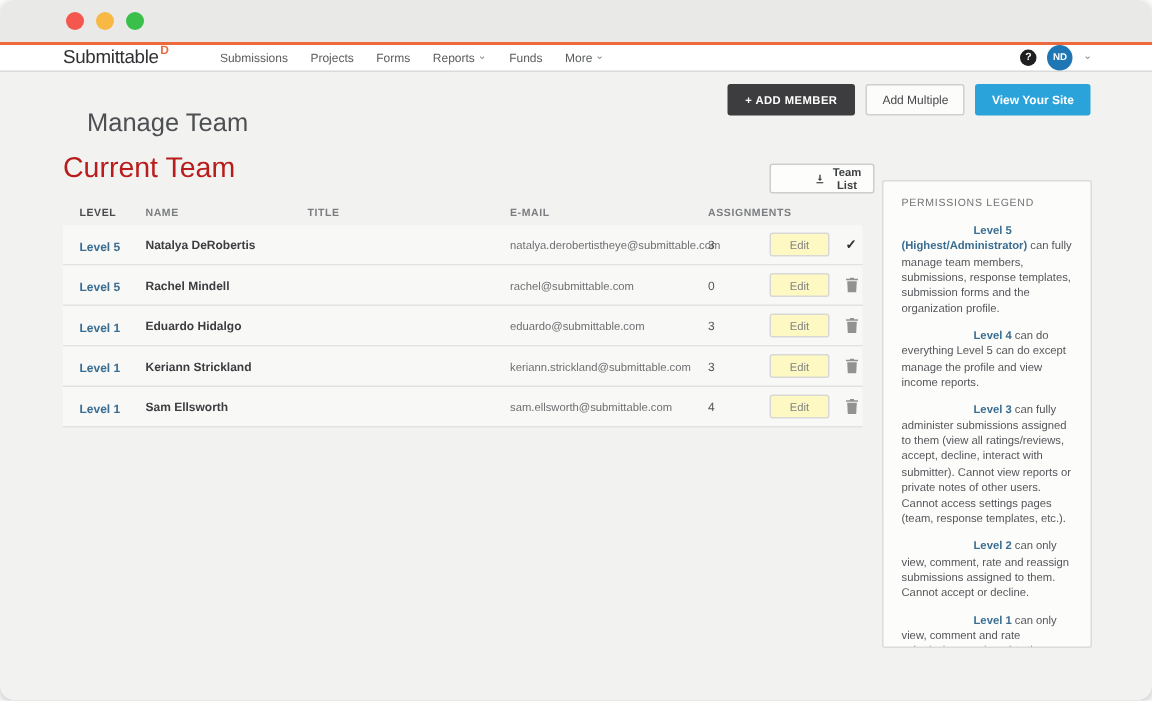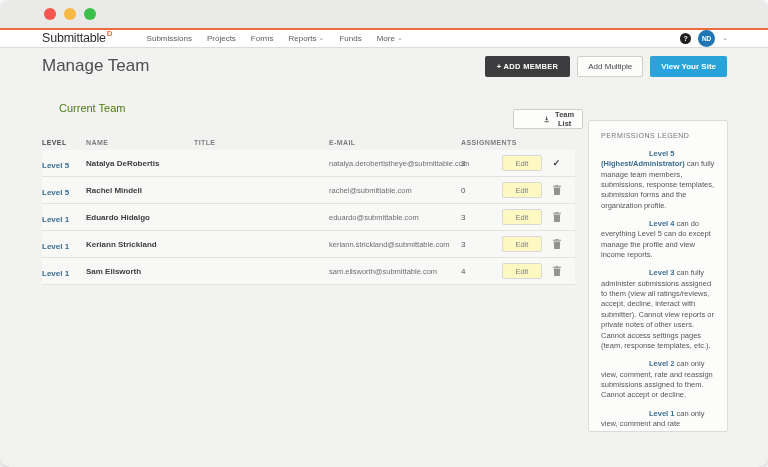--- a/index.html
+++ b/index.html
@@ -18,33 +18,33 @@
   .nav-items{display:flex;gap:15px;margin-left:34px;}
   .nav-item{font-size:8px;color:#5b5c5e;text-decoration:none;display:flex;align-items:center;gap:2px;}
   .caret{font-size:7px;color:#8a8b8d;line-height:1;transform:translateY(-1px);}
   .nav-right{margin-left:auto;display:flex;align-items:center;gap:7px;}
   .help{width:11px;height:11px;border-radius:50%;background:#1f1f21;color:#fff;font-size:7px;font-weight:bold;
     display:flex;align-items:center;justify-content:center;cursor:pointer;}
   .avatar{width:17px;height:17px;border-radius:50%;background:#1e76b4;color:#fff;font-size:6.5px;font-weight:bold;
     display:flex;align-items:center;justify-content:center;cursor:pointer;}
   
   .content{position:absolute;top:48px;left:0;right:0;bottom:0;}
-  .page-title{position:absolute;left:42px;top:8px;margin:0;font-size:17px;font-weight:500;color:#4e4f53;}
+  .page-title{position:absolute;left:42px;top:8px;margin:16px;font-size:17px;font-weight:500;color:#4e4f53;}
   .page-actions{position:absolute;top:8px;right:41px;display:flex;gap:7px;}
   button{font-family:"Liberation Sans",sans-serif;cursor:pointer;}
   .btn{height:21px;border-radius:2px;display:inline-flex;align-items:center;}
   .btn.dark{background:#3d3d3f;color:#fff;font-size:7.5px;font-weight:bold;letter-spacing:.3px;padding:0 12px;border:none;}
   .btn.light{background:#fcfcfb;color:#47484a;font-size:8px;border:1px solid #cfcfcd;padding:0 10px;}
   .btn.blue{background:#2aa3db;color:#fff;font-size:8px;font-weight:bold;border:none;padding:0 11px;}
-  .section-title{position:absolute;left:59px;top:54px;margin:0;font-size:11px;font-weight:400;color:#4d7c0f;}
+  .section-title{position:absolute;left:42px;top:54px;margin:0;font-size:19px;font-weight:400;color:#b91c1c;}
   .teamlist{position:absolute;left:513px;top:61px;width:70px;height:20px;background:#fdfdfc;border:1px solid #cdcdcb;
     border-radius:2px;font-size:7.5px;font-weight:bold;color:#3f4042;display:flex;align-items:center;justify-content:center;gap:4px;padding-left:30px;}
   
   .thead,.trow{display:flex;align-items:center;}
-  .c1{width:44px;} .c2{width:108px;} .c3{width:135px;} .c4{width:132px;} .c5{width:41px;}
+  .c1{width:44px;margin-left:11px;} .c2{width:108px;} .c3{width:135px;} .c4{width:132px;} .c5{width:41px;}
   .thead{position:absolute;left:42px;top:86px;width:533px;height:16px;border-bottom:1px solid #c8c8c6;}
   .thead span{font-size:7px;font-weight:bold;letter-spacing:.4px;color:#7c7d80;}
   .thead .c1{color:#4a4b4e;}
   .tbody{position:absolute;left:42px;top:102px;width:533px;}
   .trow{height:26px;border-bottom:1px solid #e2e2e0;background:#f8f8f6;}
   .level-link{font-size:8px;font-weight:bold;color:#3a6d92;text-decoration:none;}
   .name{font-size:8px;font-weight:bold;color:#3c3d40;}
   .title{font-size:7.5px;color:#6e6f72;}
   .email{font-size:7.5px;color:#6e6f72;}
   .assign{font-size:8px;color:#55565a;}

